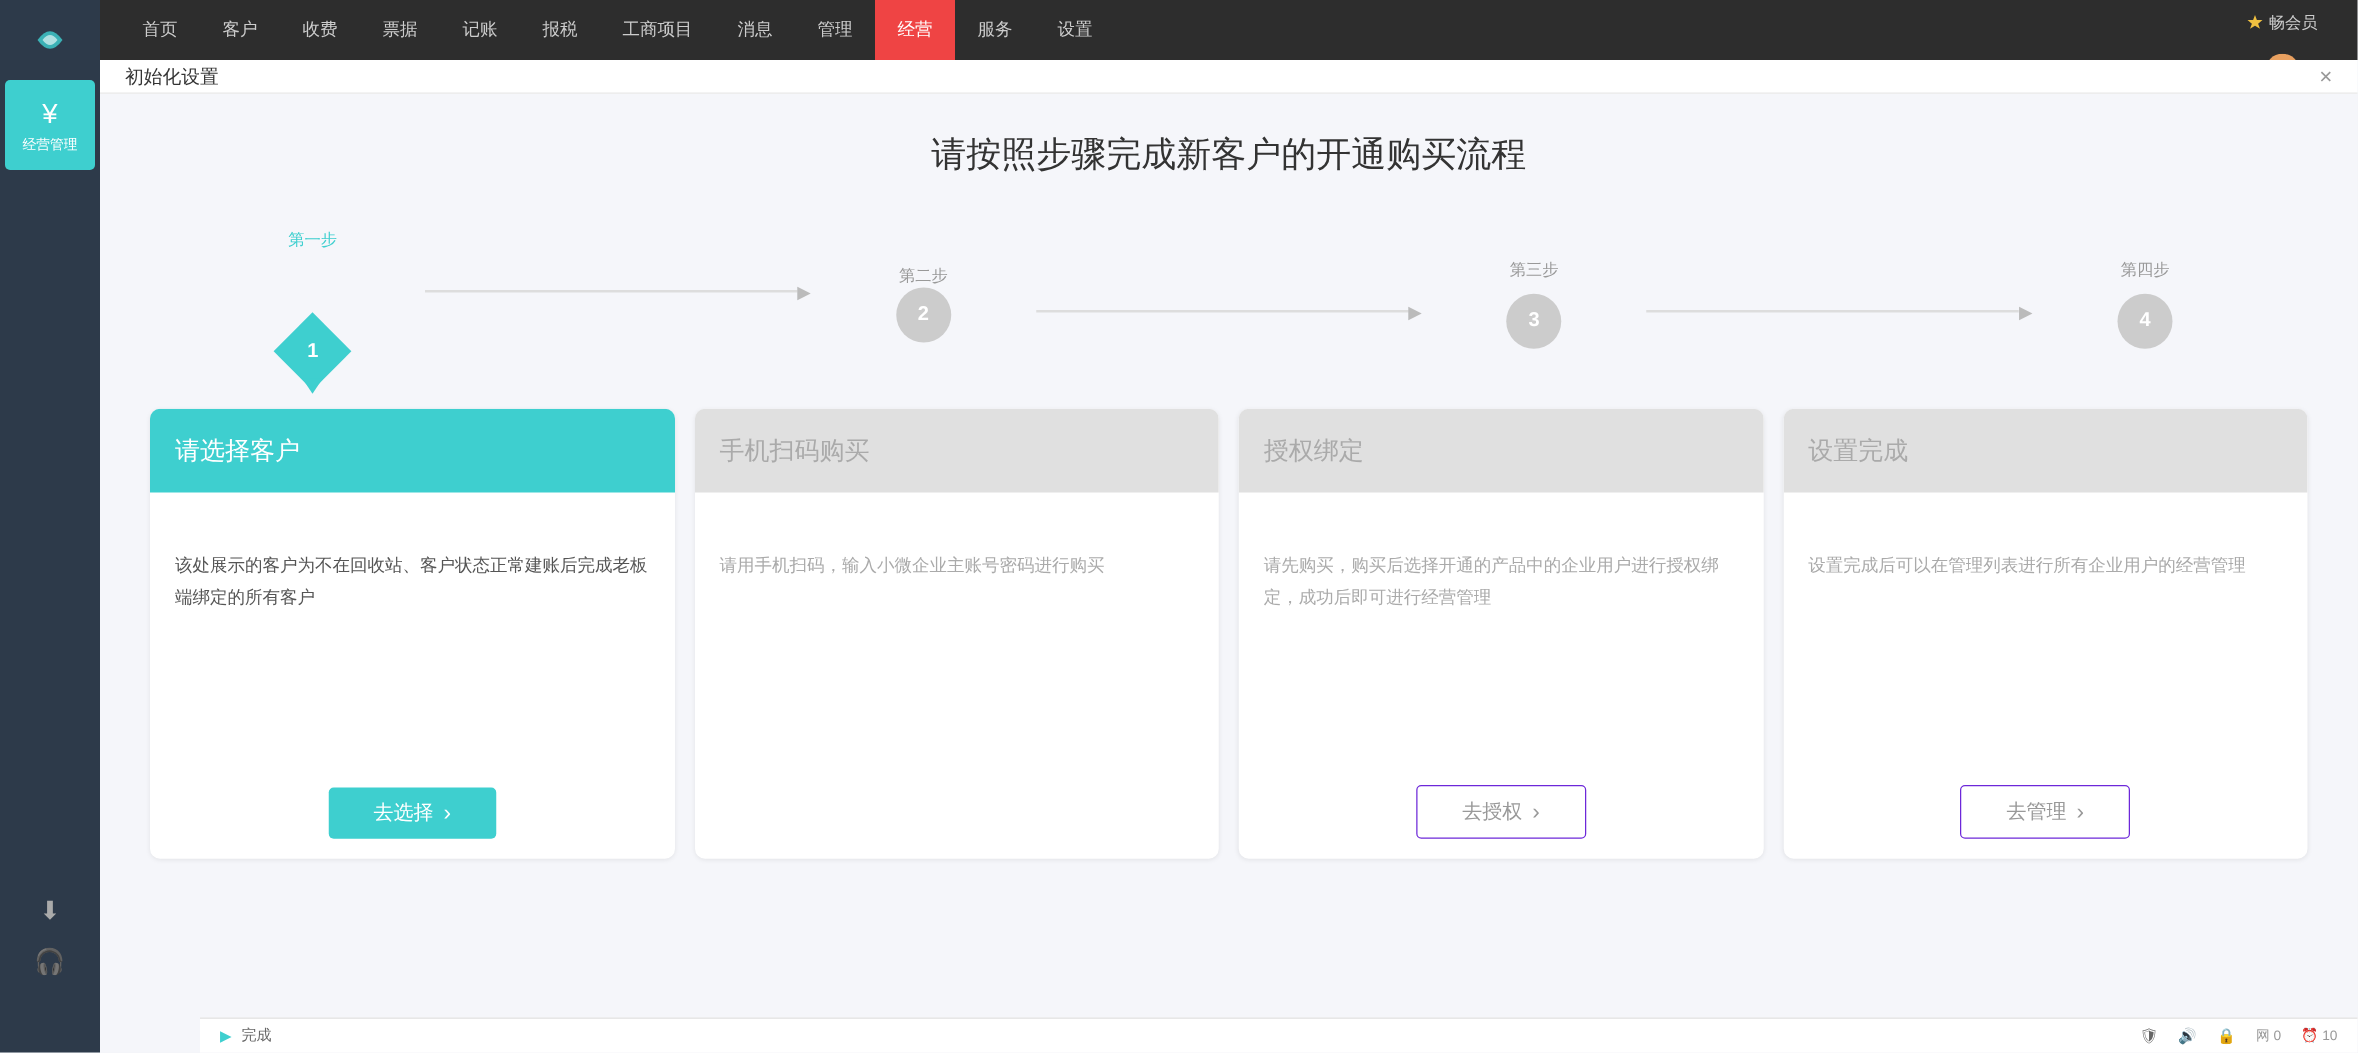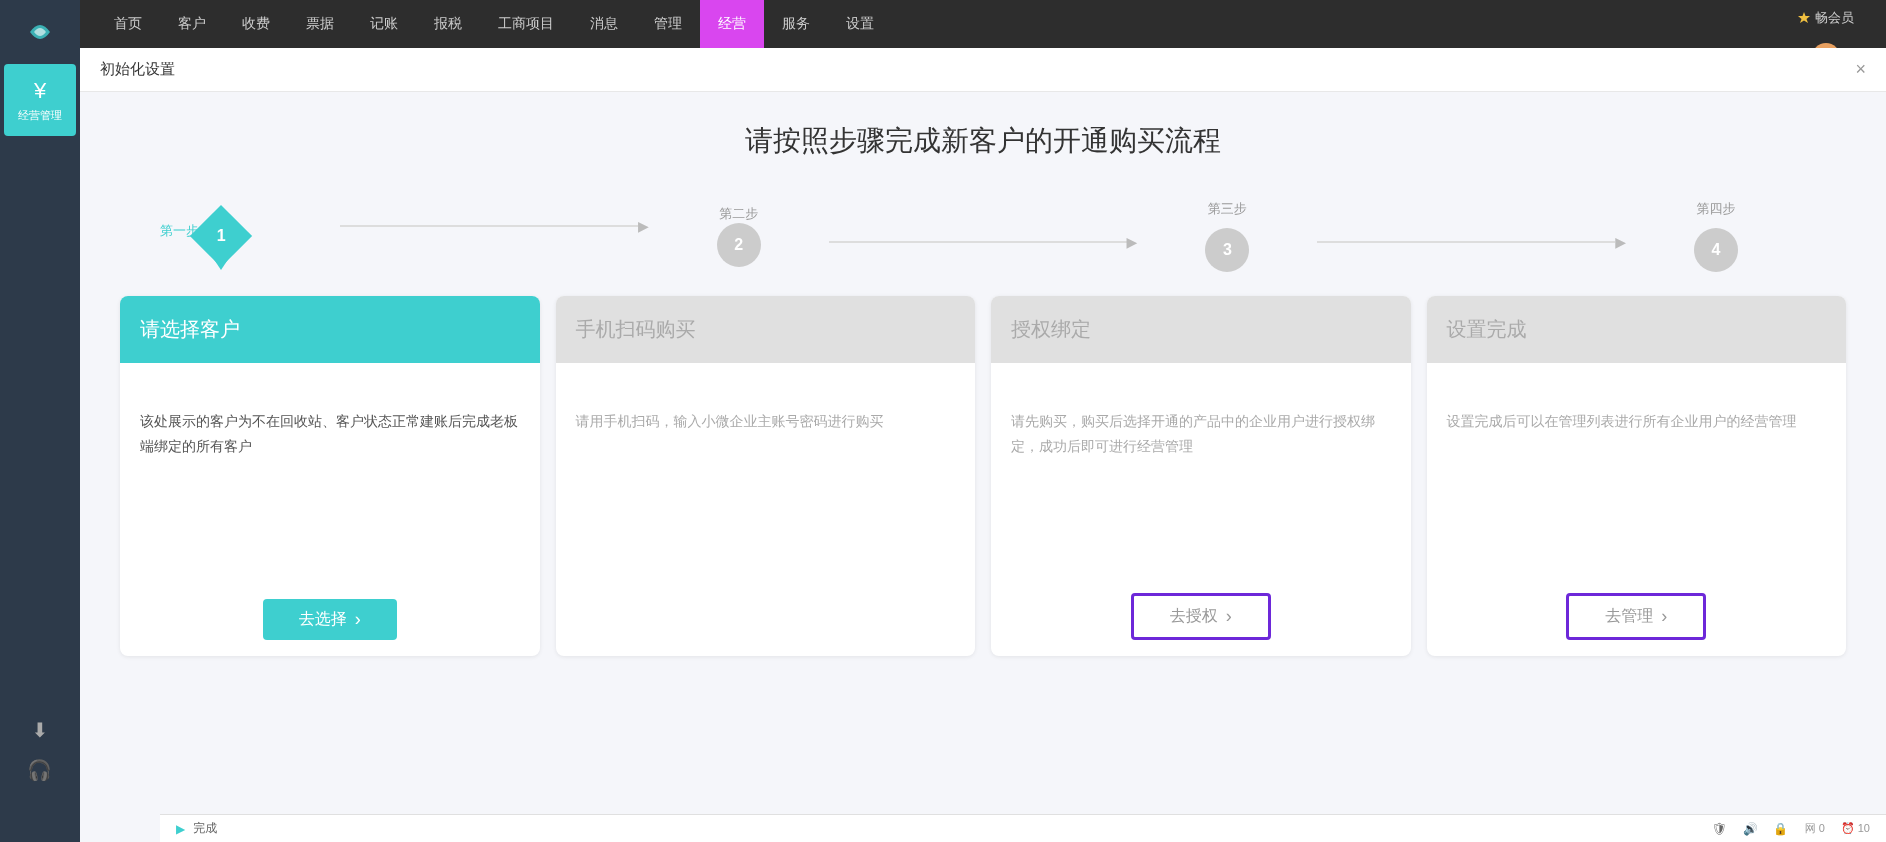--- a/index.html
+++ b/index.html
@@ -7,21 +7,21 @@
     .top-nav-item {
       color: #ccc;
       font-size: 14px;
       padding: 0 18px;
       height: 48px;
       display: flex;
       align-items: center;
       cursor: pointer;
     }
     .top-nav-item.active {
-      background: #d946ef;
+      background: #ef4444;
       color: #fff;
     }
     .top-nav-right {
       margin-left: auto;
       display: flex;
       align-items: center;
       gap: 16px;
       padding-right: 16px;
       color: #ccc;
       font-size: 13px;
@@ -95,21 +95,21 @@
       height: 48px;
       background: #2d2d2d;
       display: flex;
       align-items: center;
       padding: 0 16px;
       position: relative;
     }
 
     
     .page-header {
-      height: 44px;
+      height: 27px;
       background: #fff;
       display: flex;
       align-items: center;
       padding: 0 20px;
       border-bottom: 1px solid #e8e8e8;
       position: relative;
     }
     .page-header-title {
       font-size: 15px;
       color: #333;
@@ -189,21 +189,21 @@
       font-size: 16px;
       cursor: pointer;
       display: flex;
       align-items: flex-start;
       gap: 8px;
     }
 
     .btn-outline {
       background: #fff;
       color: #999;
-      border: 3px solid #6d28d9;
+      border: 1px solid #6d28d9;
       border-radius: 4px;
       padding: 10px 36px;
       font-size: 16px;
       cursor: default;
       display: flex;
       align-items: center;
       gap: 8px;
     }
 
     
@@ -295,21 +295,21 @@
   <div class="page-header">
     <span class="page-header-title">初始化设置</span>
     <span class="page-header-close">×</span>
   </div>
 
   <div class="content-area">
     <h1 class="page-title">请按照步骤完成新客户的开通购买流程</h1>
 
     <div style="display:flex;align-items:center;padding:0 40px;margin-bottom:16px;">
 
-      <div style="display:flex;align-items:center;width:180px;">
+      <div style="display:flex;flex-direction:column;align-items:center;width:180px;gap:48px;">
         <span style="font-size:13px;color:#3ecfcf;margin-bottom:10px;">第一步</span>
         <div style="position:relative;">
           <div style="width:44px;height:44px;background:#3ecfcf;transform:rotate(45deg);display:flex;align-items:center;justify-content:center;">
             <span style="transform:rotate(-45deg);color:#fff;font-size:16px;font-weight:bold;">1</span>
           </div>
           <div style="position:absolute;bottom:-12px;left:50%;transform:translateX(-50%);width:0;height:0;border-left:8px solid transparent;border-right:8px solid transparent;border-top:12px solid #3ecfcf;"></div>
         </div>
       </div>
 
       <div style="flex:1;display:flex;align-items:center;margin-top:-20px;">

